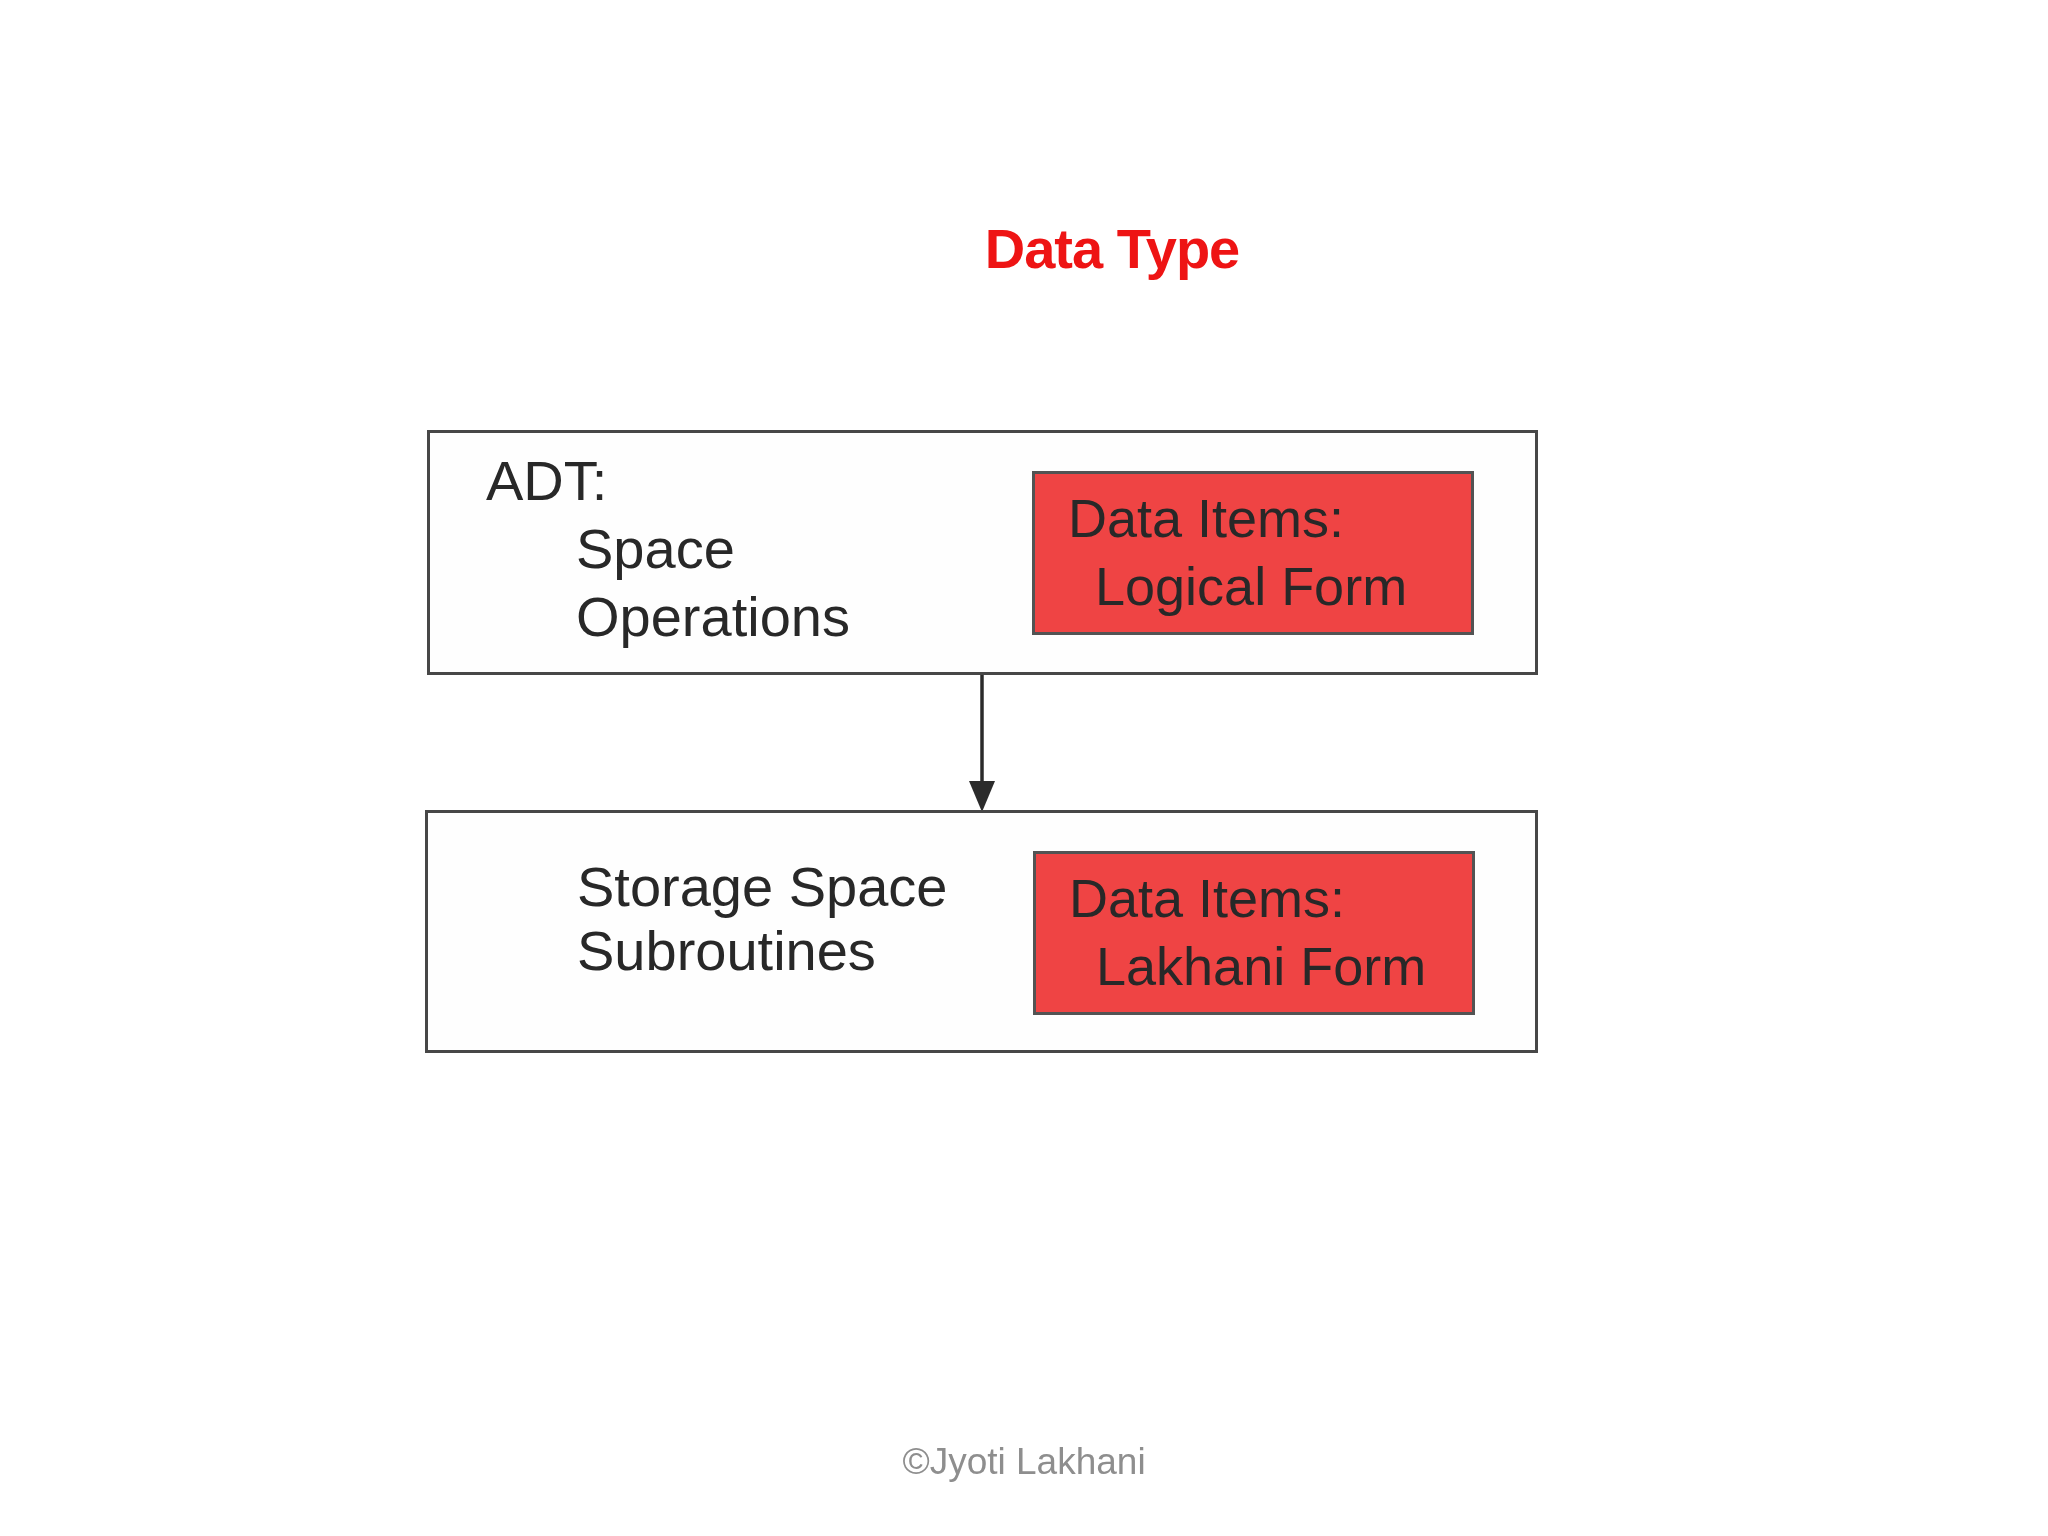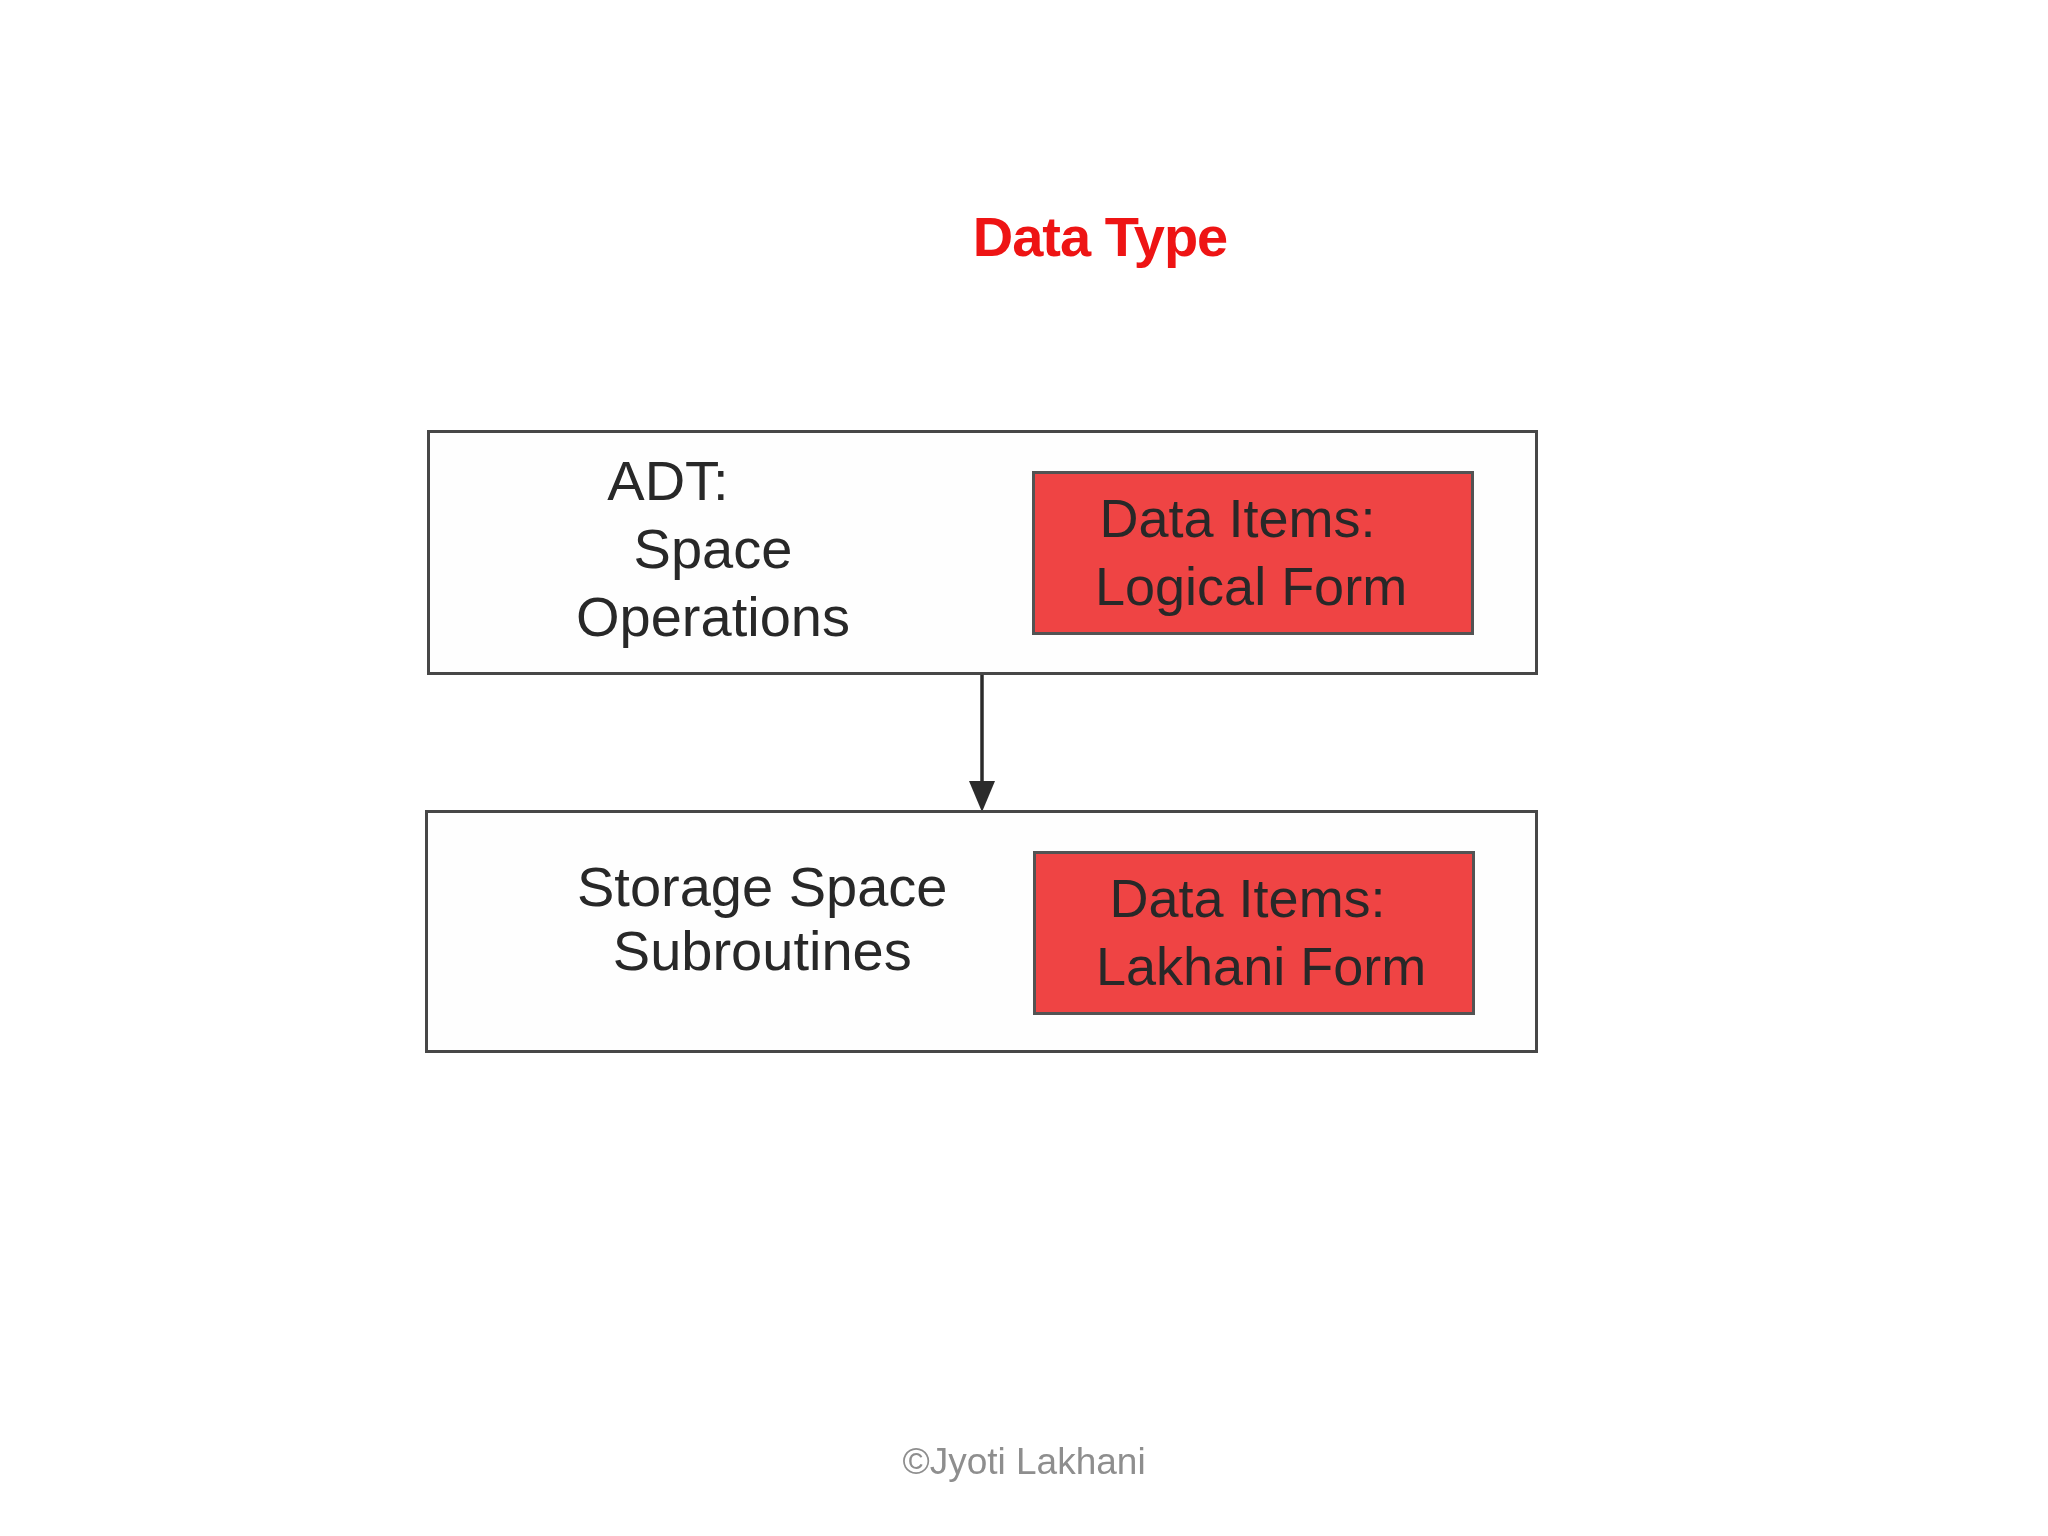--- a/index.html
+++ b/index.html
@@ -9,34 +9,33 @@
     font-family: "Liberation Sans", "DejaVu Sans", sans-serif;
     position: relative;
     overflow: hidden;
   }
   .slide { position: absolute; inset: 0; }
 
   .slide-title {
     position: absolute;
     left: 1096px; top: 200px;
     transform: translateX(-50%);
-    margin: 4px;
+    margin: 16px;
     font-size: 56px;
     font-weight: bold;
     color: #ee1414;
     white-space: nowrap;
     letter-spacing: -1px;
   }
 
   .box {
     position: absolute;
     border: 3px solid #474747;
     background: #fefefe;
     box-sizing: border-box;
-    text-align: center;
   }
   .adt-box { left: 427px; top: 430px; width: 1111px; height: 245px; }
   .ds-box  { left: 425px; top: 810px; width: 1113px; height: 243px; }
 
   .inner-box {
     position: absolute;
     border: 3px solid #535353;
     background: #ef4444;
     box-sizing: border-box;
   }

